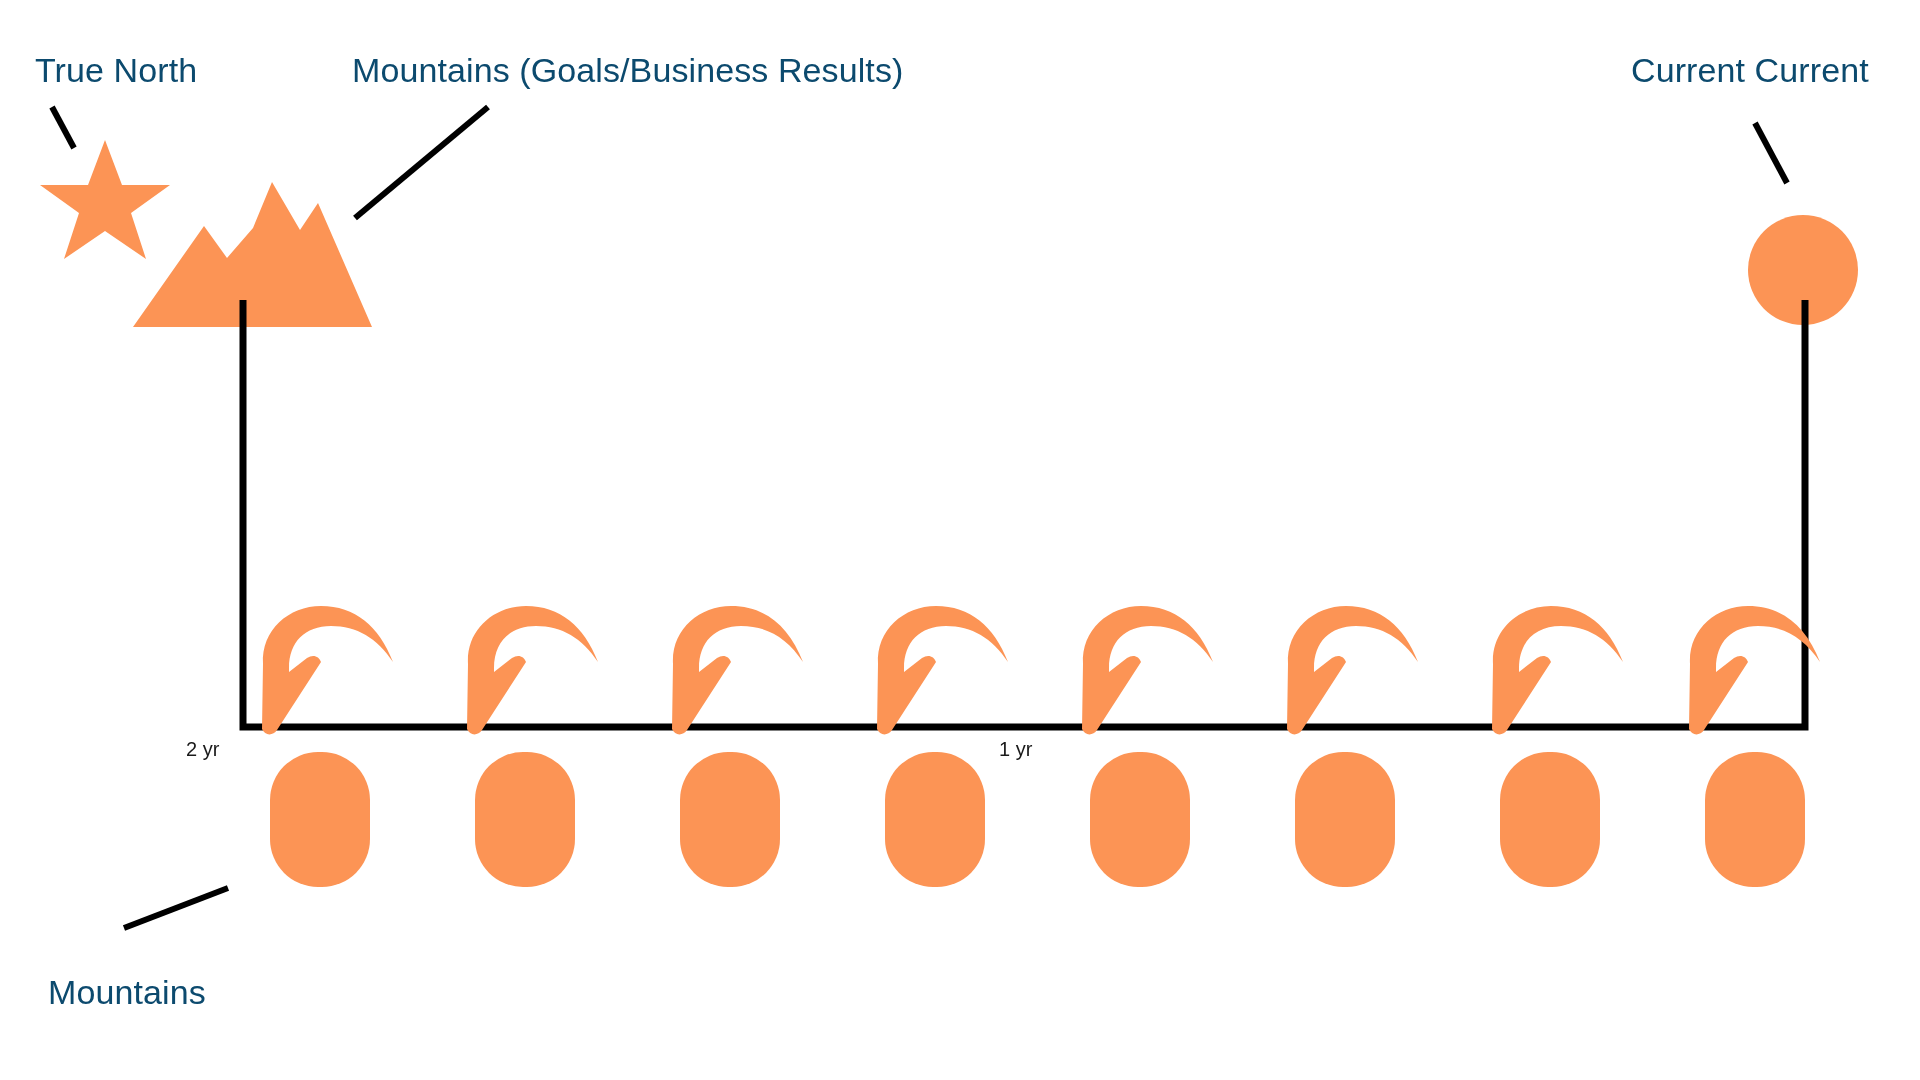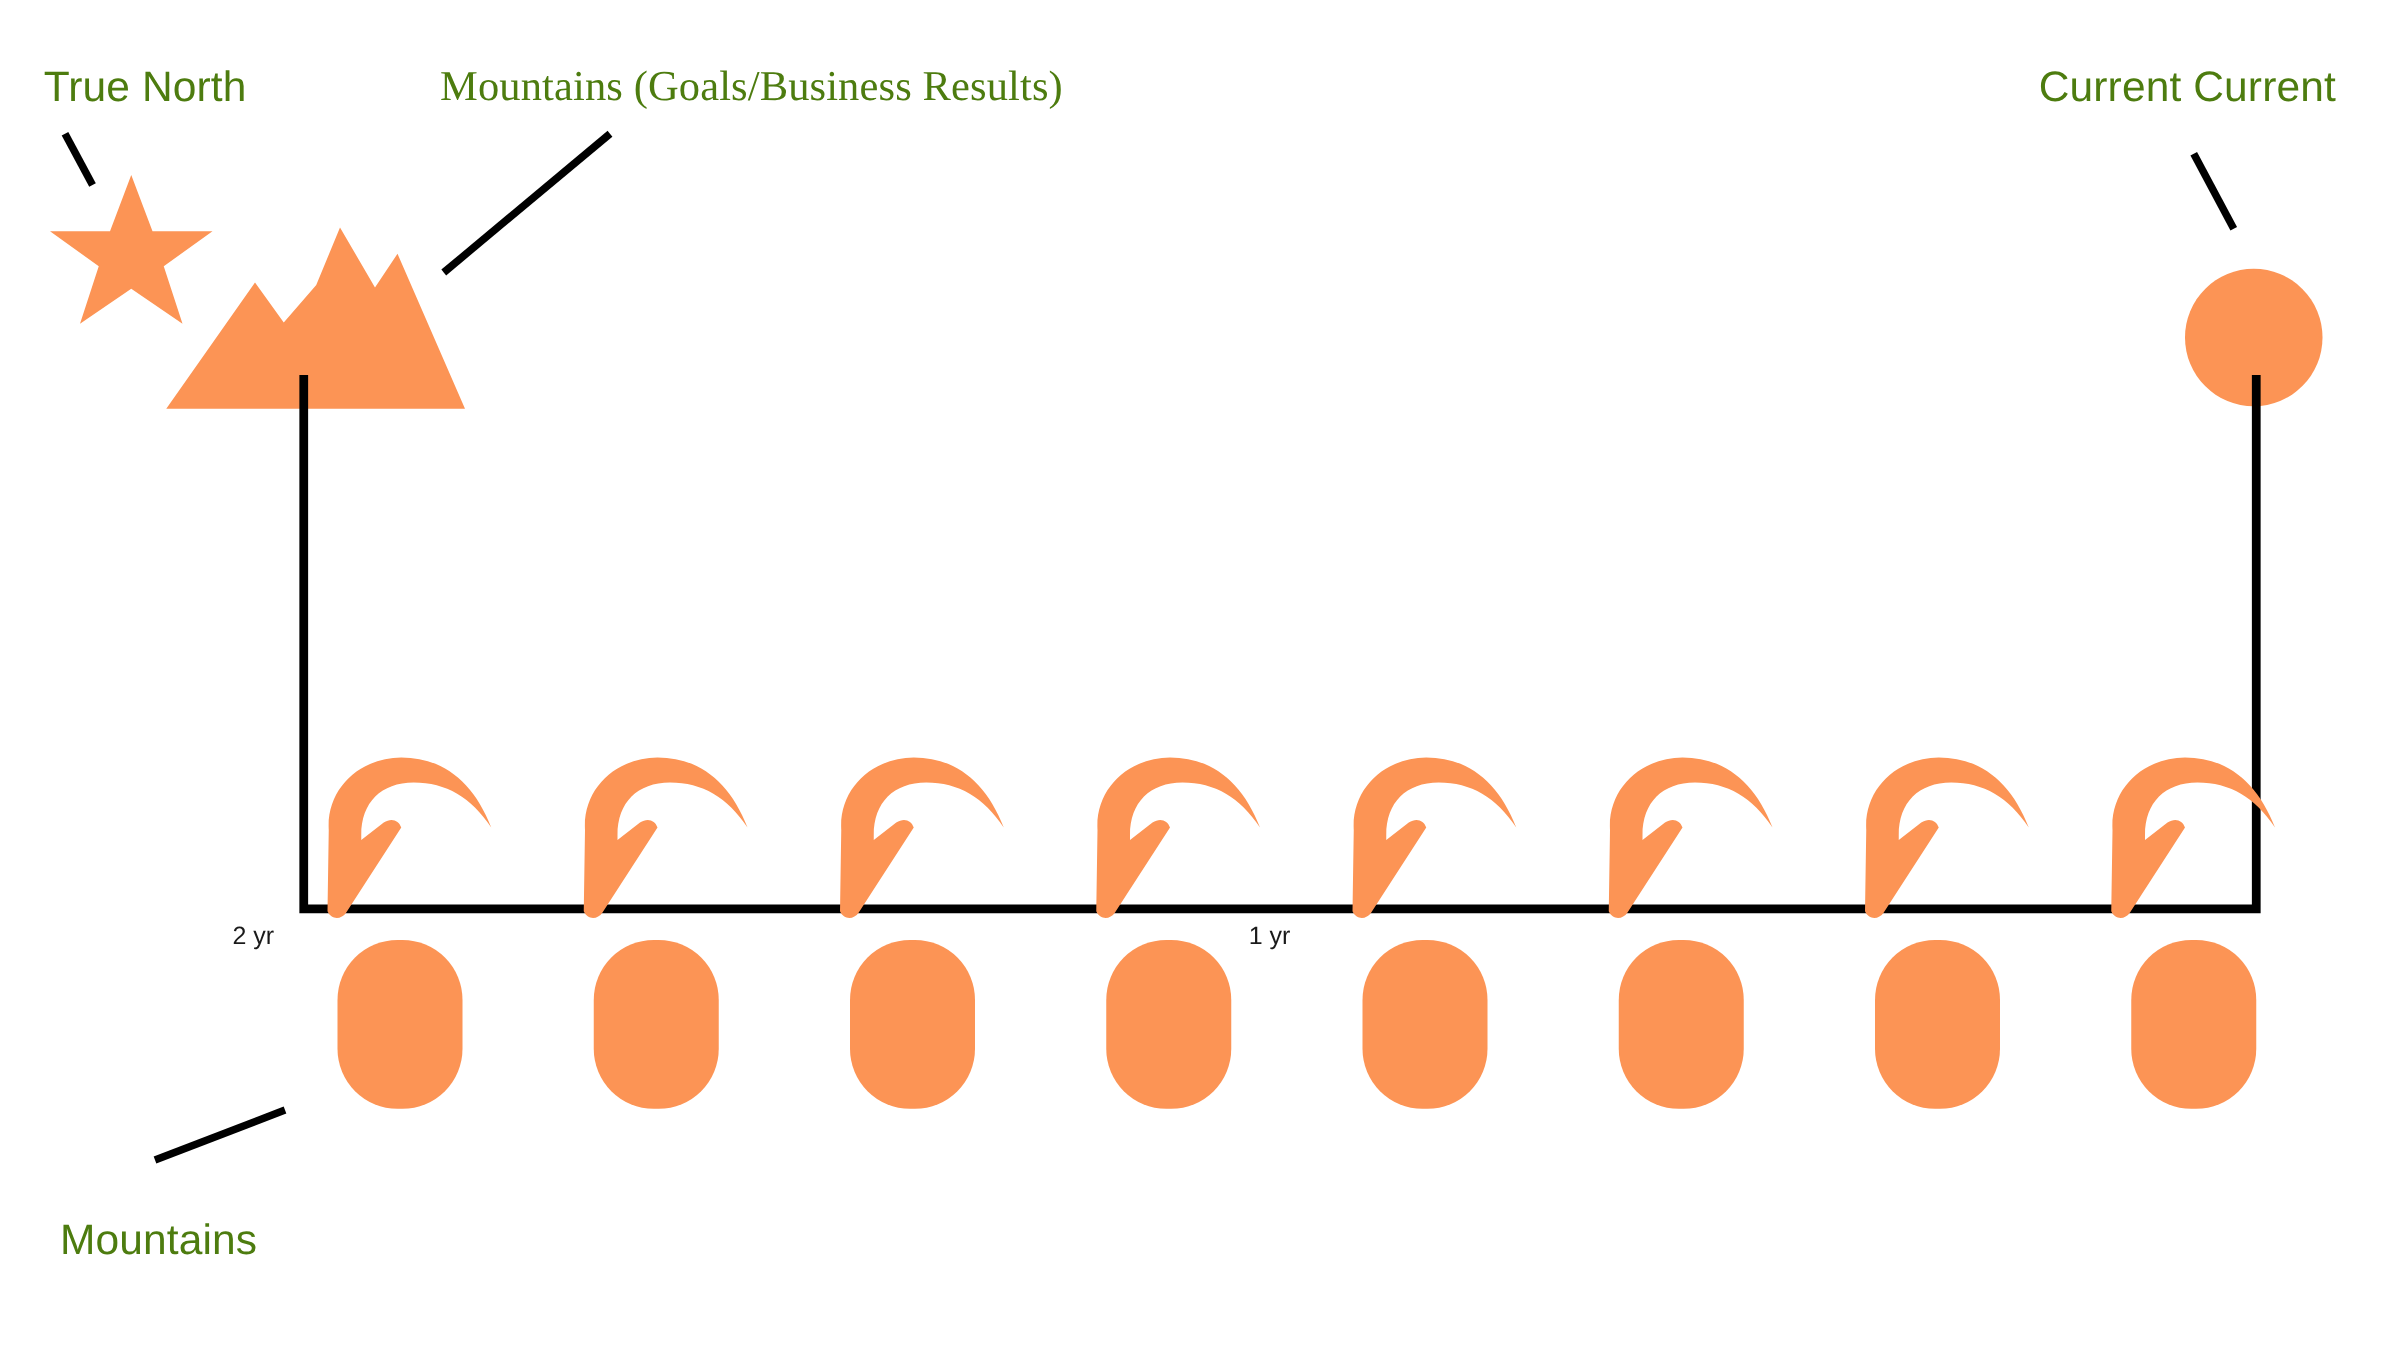--- a/index.html
+++ b/index.html
@@ -23,37 +23,37 @@
   #canvas > svg.layer {
     position: absolute;
     top: 0;
     left: 0;
     width: 1920px;
     height: 1080px;
     overflow: visible;
   }
   .anno-label {
     position: absolute;
-    color: #4d7c0f;
+    color: #0c4a6e;
     font-size: 34px;
     font-weight: 400;
     line-height: 1.0;
     white-space: nowrap;
     letter-spacing: 0.1px;
   }
   .axis-label {
     position: absolute;
     color: #1a1a1a;
     font-size: 20px;
     font-weight: 400;
     line-height: 1.0;
     white-space: nowrap;
   }
   #lbl-true-north  { left: 35px;   top: 53px; }
-  #lbl-mountains   { left: 352px;  top: 53px; font-family: Liberation Serif, serif; }
+  #lbl-mountains   { left: 352px;  top: 53px; }
   #lbl-current     { left: 1631px; top: 53px; }
   #lbl-waypoints   { left: 48px;   top: 975px; }
   #lbl-2yr         { left: 186px;  top: 739px; }
   #lbl-1yr         { left: 999px;  top: 739px; }
 </style>
 </head>
 <body>
 
 <div id="canvas">
 

